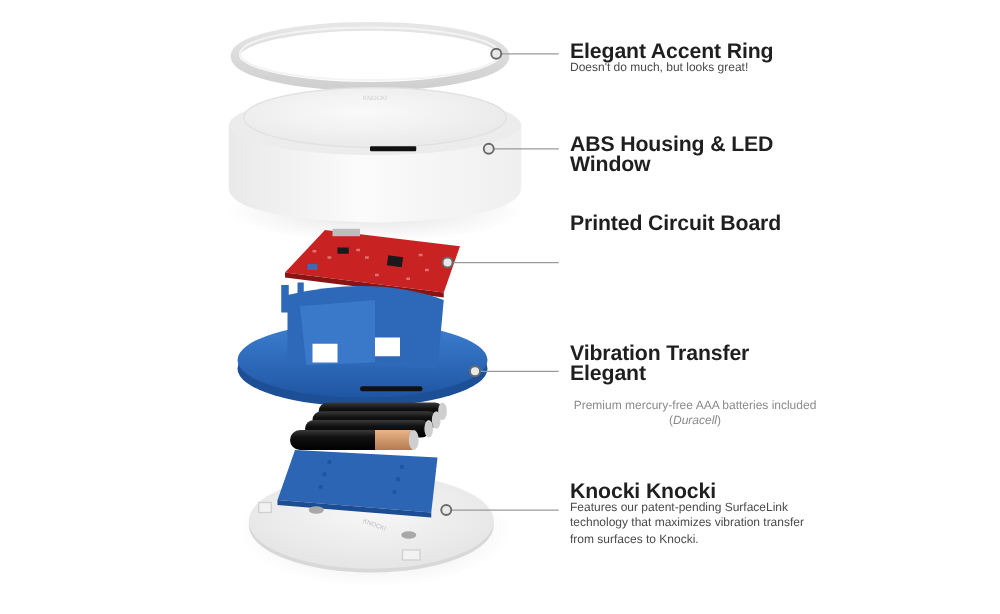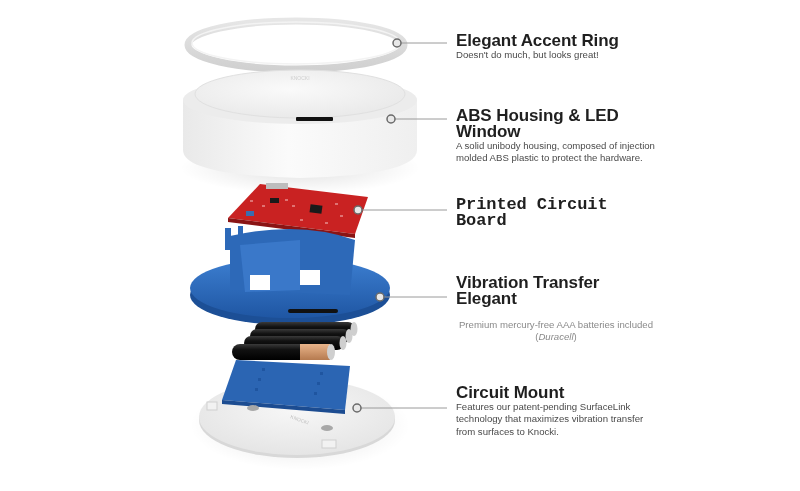--- a/index.html
+++ b/index.html
@@ -149,30 +149,29 @@
     </g>
   </svg>
 
   <div class="label" style="top:33px;">
     <div class="title">Elegant Accent Ring</div>
     <div class="desc">Doesn't do much, but looks great!</div>
   </div>
 
   <div class="label" style="top:108px;">
     <div class="title">ABS Housing &amp; LED Window</div>
-    <div class="desc">A solid unibody housing, composed of injection molded ABS plastic to protect the hardware.</div>
   </div>
 
-  <div class="label" style="top:197px;font-family:Liberation Mono, monospace;">
+  <div class="label" style="top:171px;">
     <div class="title">Printed Circuit Board</div>
   </div>
 
   <div class="label" style="top:275px;">
     <div class="title">Vibration Transfer Elegant</div>
     <div class="note"><span>Premium mercury-free AAA batteries included (</span><i>Duracell</i><span>)</span></div>
   </div>
 
   <div class="label" style="top:385px;">
-    <div class="title">Circuit Mount</div>
+    <div class="title">Knocki Knocki</div>
     <div class="desc">Features our patent-pending SurfaceLink technology that maximizes vibration transfer from surfaces to Knocki.</div>
   </div>
 
 </div>
 
 </body></html>

